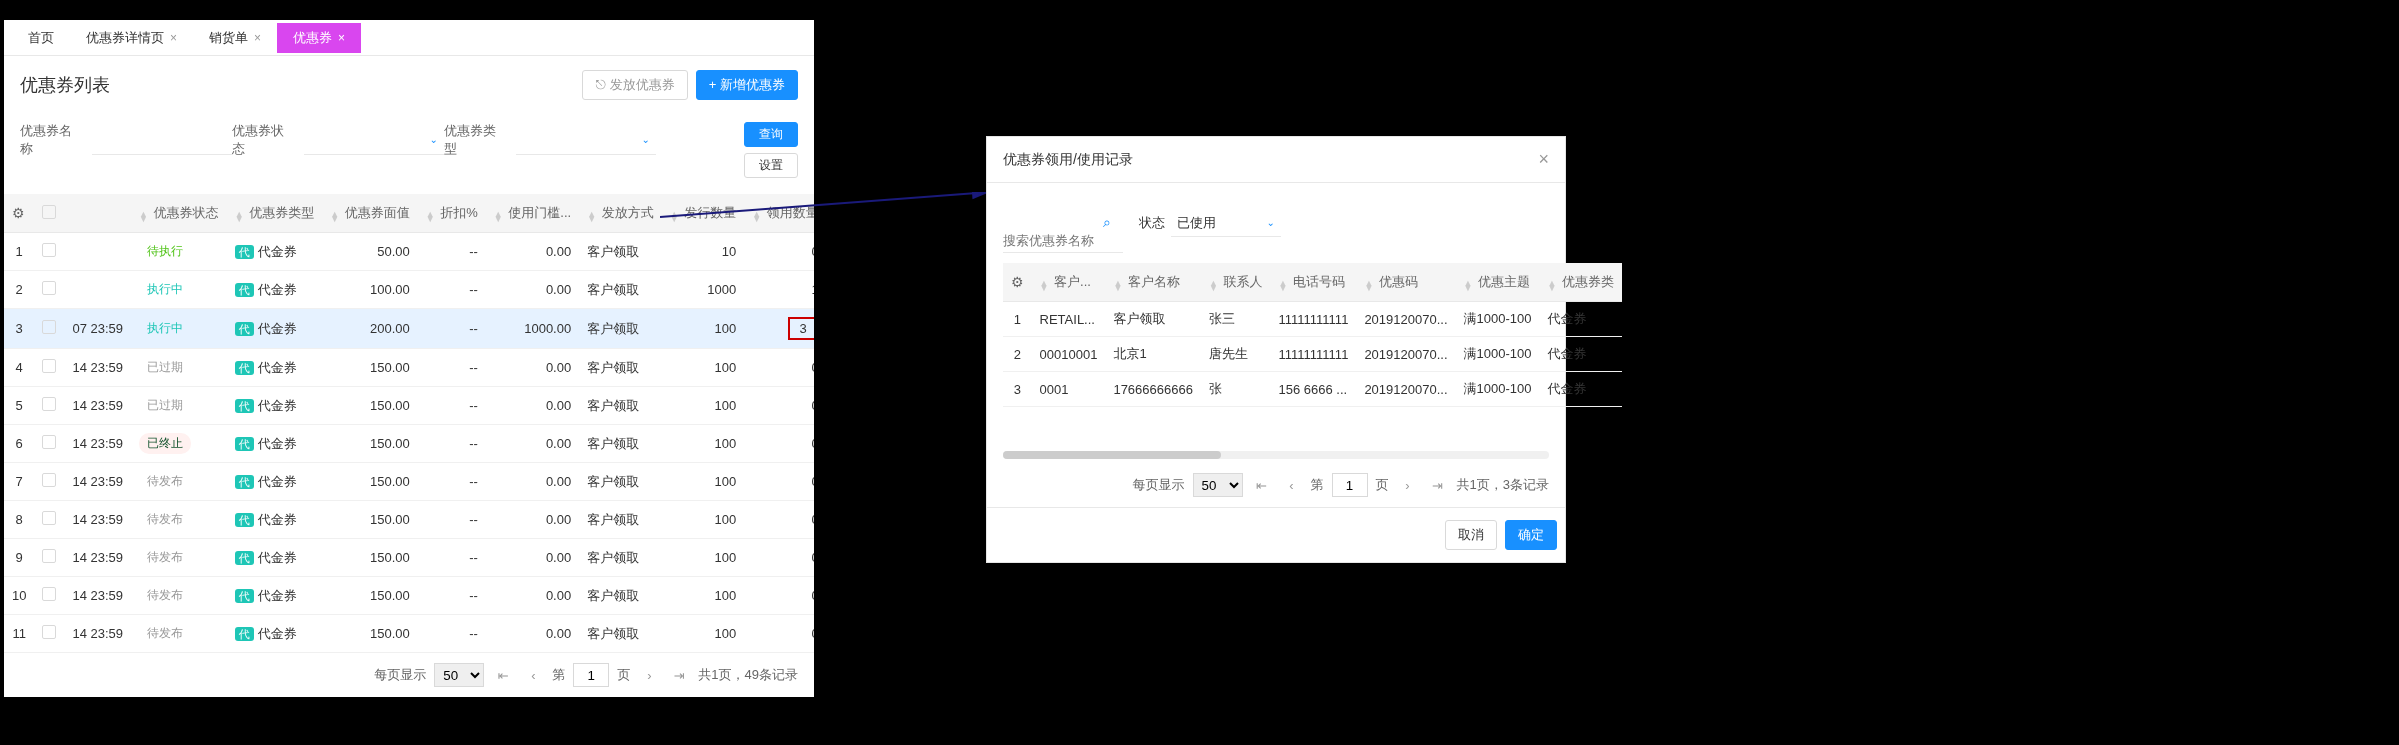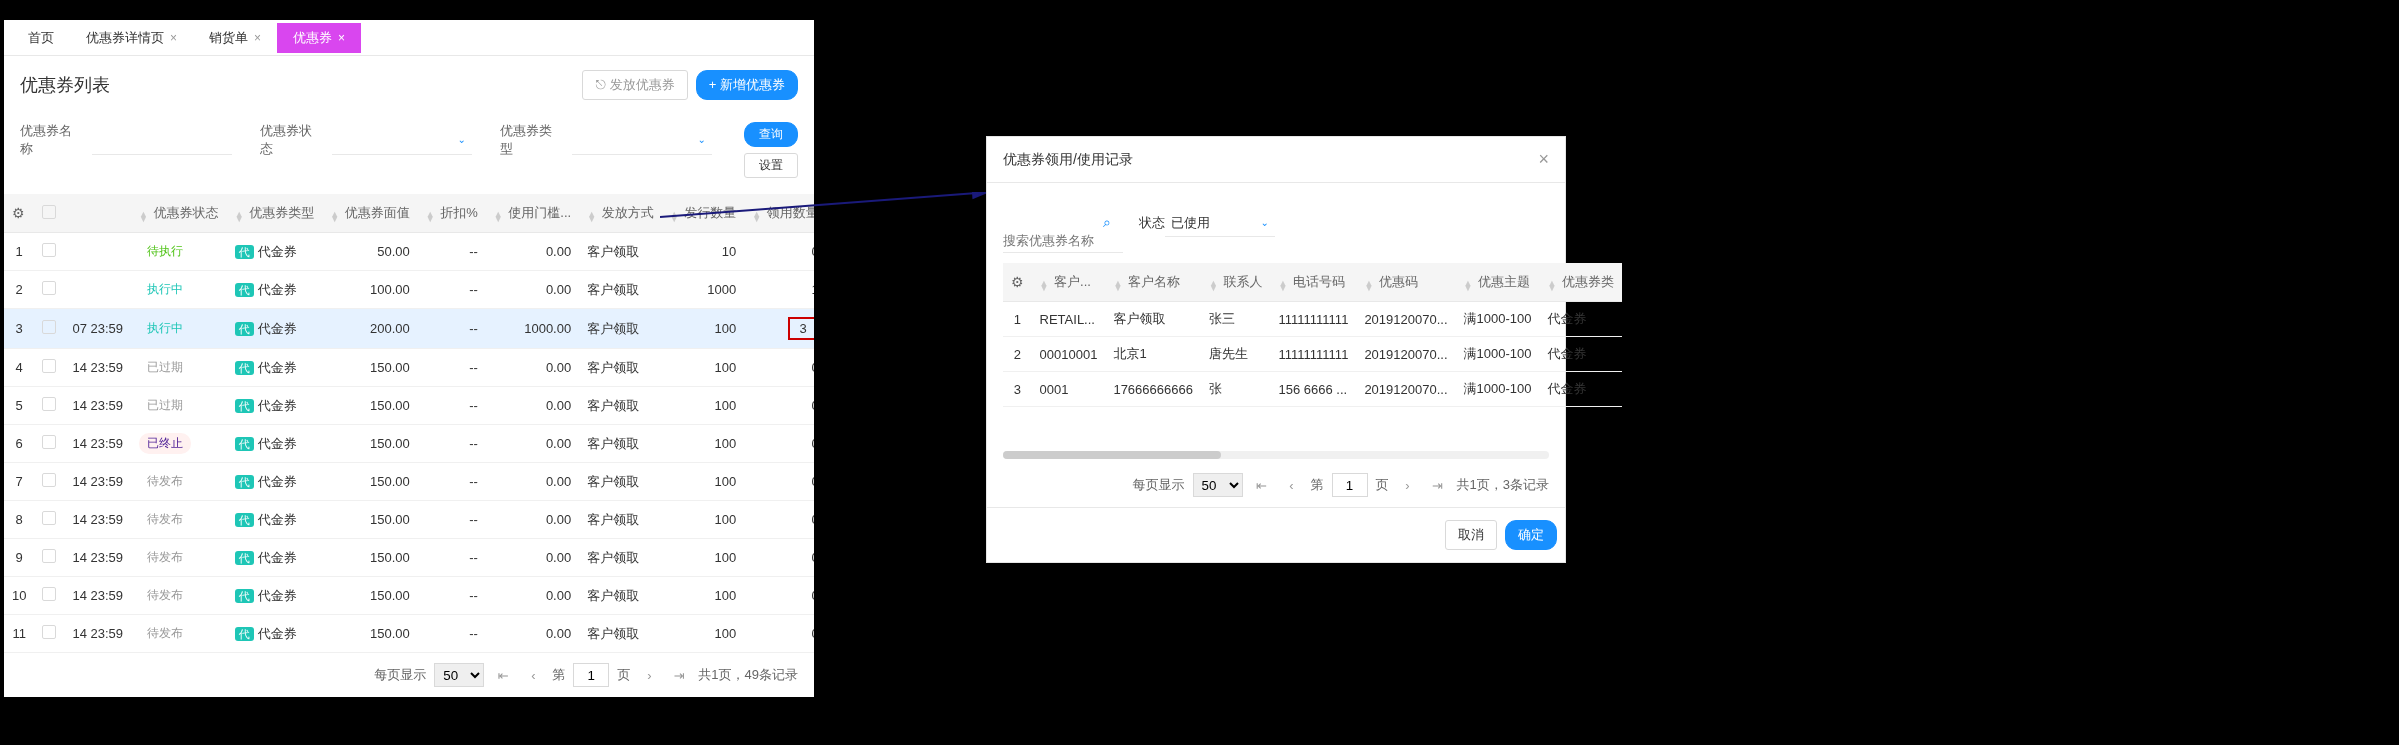--- a/index.html
+++ b/index.html
@@ -12,23 +12,23 @@
     .tab { padding: 0 16px; height: 30px; display: flex; align-items: center; cursor: pointer; gap: 6px; }
     .tab.active { background: #d946ef; color: #fff; }
     .tab-close { color: #999; font-size: 12px; }
     .tab.active .tab-close { color: #fff; }
     
     .page-header { display: flex; justify-content: space-between; align-items: center; padding: 14px 16px; }
     .page-title { font-size: 18px; font-weight: 500; }
     .hdr-btns { display: flex; gap: 8px; }
     .btn { padding: 5px 12px; border-radius: 3px; border: 1px solid #d9d9d9; background: #fff; cursor: pointer; font-size: 13px; display: inline-flex; align-items: center; gap: 4px; color: #333; }
     .btn-send { color: #999; }
-    .btn-primary { background: #1890ff; border-color: #1890ff; color: #fff; border-radius: 11px; }
-    
-    .filters { display: flex; padding: 8px 16px 16px; gap: 28px; align-items: flex-start; }
+    .btn-primary { background: #1890ff; border-color: #1890ff; color: #fff; }
+    
+    .filters { display: flex; padding: 8px 16px 16px; gap: 0; align-items: flex-start; }
     .filter-group { display: flex; align-items: center; gap: 8px; }
     .filter-label { color: #666; font-size: 13px; width: 64px; }
     .filter-input { width: 140px; height: 30px; border: none; border-bottom: 1px solid #e8e8e8; padding: 0 6px; font-size: 13px; }
     .filter-select { width: 140px; height: 30px; border: none; border-bottom: 1px solid #e8e8e8; padding: 0 6px; cursor: pointer; display: flex; align-items: center; justify-content: space-between; color: #999; }
     .chev { color: #1890ff; font-size: 10px; }
     .filter-btns { display: flex; flex-direction: column; gap: 6px; margin-left: auto; }
     .filter-btns .btn { padding: 3px 14px; font-size: 12px; }
     
     .table-wrap { overflow-x: auto; }
     table { width: 100%; border-collapse: collapse; font-size: 13px; }
@@ -38,41 +38,41 @@
     td.num { text-align: right; }
     tr.highlight { background: #e6f2ff; }
     tr.highlight td { background: #e6f2ff; }
     .checkbox { width: 14px; height: 14px; border: 1px solid #d9d9d9; border-radius: 2px; display: inline-block; }
     .gear { color: #666; font-size: 14px; }
     
     .status-pill { padding: 2px 8px; border-radius: 10px; font-size: 12px; display: inline-block; }
     .st-wait { color: #52c41a; }
     .st-running { color: #1ec6b6; }
     .st-expired { color: #999; }
-    .st-stopped { color: #4c1d95; background: #fff1f0; }
+    .st-stopped { color: #14532d; background: #fff1f0; }
     .st-draft { color: #999; }
     
     .type-badge { background: #1ec6b6; color: #fff; padding: 1px 4px; border-radius: 3px; font-size: 11px; margin-right: 4px; }
     
     .boxed { border: 2px solid #c00; padding: 2px 10px; display: inline-block; }
     
     .pagination { display: flex; justify-content: flex-end; align-items: center; padding: 10px 16px; gap: 8px; font-size: 13px; color: #666; }
     .page-btn { width: 22px; height: 22px; display: inline-flex; align-items: center; justify-content: center; cursor: pointer; color: #999; border: 1px solid transparent; }
     .page-input { width: 36px; height: 24px; border: 1px solid #d9d9d9; text-align: center; }
     .page-select { width: 50px; height: 24px; border: 1px solid #d9d9d9; padding: 0 4px; }
     
     .modal-header { display: flex; justify-content: space-between; align-items: center; padding: 12px 16px; border-bottom: 1px solid #e8e8e8; }
     .modal-title { font-size: 14px; font-weight: 500; }
     .modal-close { color: #999; cursor: pointer; font-size: 18px; }
     
     .modal-filters { display: flex; padding: 10px 16px; gap: 16px; align-items: center; }
     .search-box { display: flex; align-items: center; border-bottom: 1px solid #e8e8e8; width: 120px; }
     .search-box input { border: none; outline: none; width: 100px; font-size: 13px; padding: 4px 0; margin-top: 36px; }
     .search-icon { color: #1890ff; font-size: 14px; }
-    .dd { display: flex; align-items: center; gap: 0; }
+    .dd { display: flex; align-items: center; gap: 6px; }
     .dd-value { border-bottom: 1px solid #e8e8e8; min-width: 110px; padding: 4px 6px; display: flex; justify-content: space-between; align-items: center; }
     
     .modal-body { padding: 0 16px; min-height: 180px; }
     .modal-footer { display: flex; justify-content: flex-end; padding: 12px 8px; gap: 8px; border-top: 1px solid #e8e8e8; }
     .scroll-indicator { height: 8px; background: #f0f0f0; margin: 8px 16px 4px; position: relative; border-radius: 4px; }
     .scroll-thumb { position: absolute; left: 0; width: 40%; height: 100%; background: #ccc; border-radius: 4px; }
     
     .arrow-line { position: absolute; left: 660px; top: 192px; width: 340px; height: 40px; pointer-events: none; }
   </style>
 </head>

